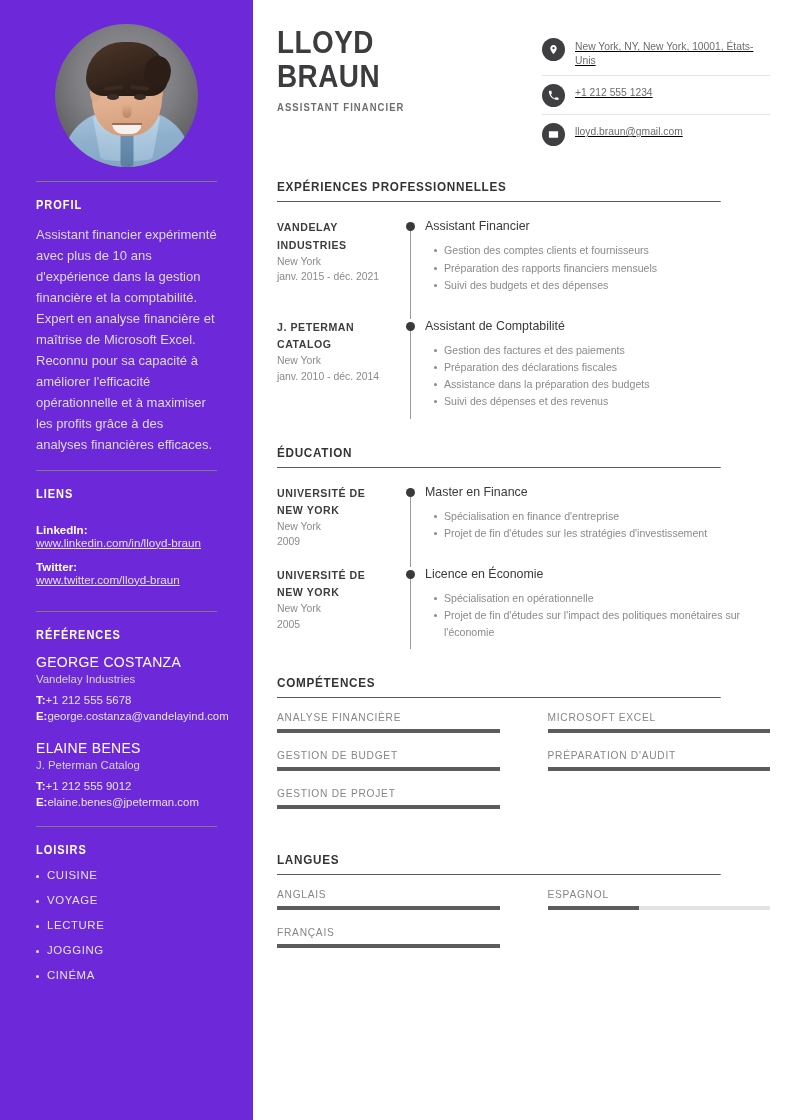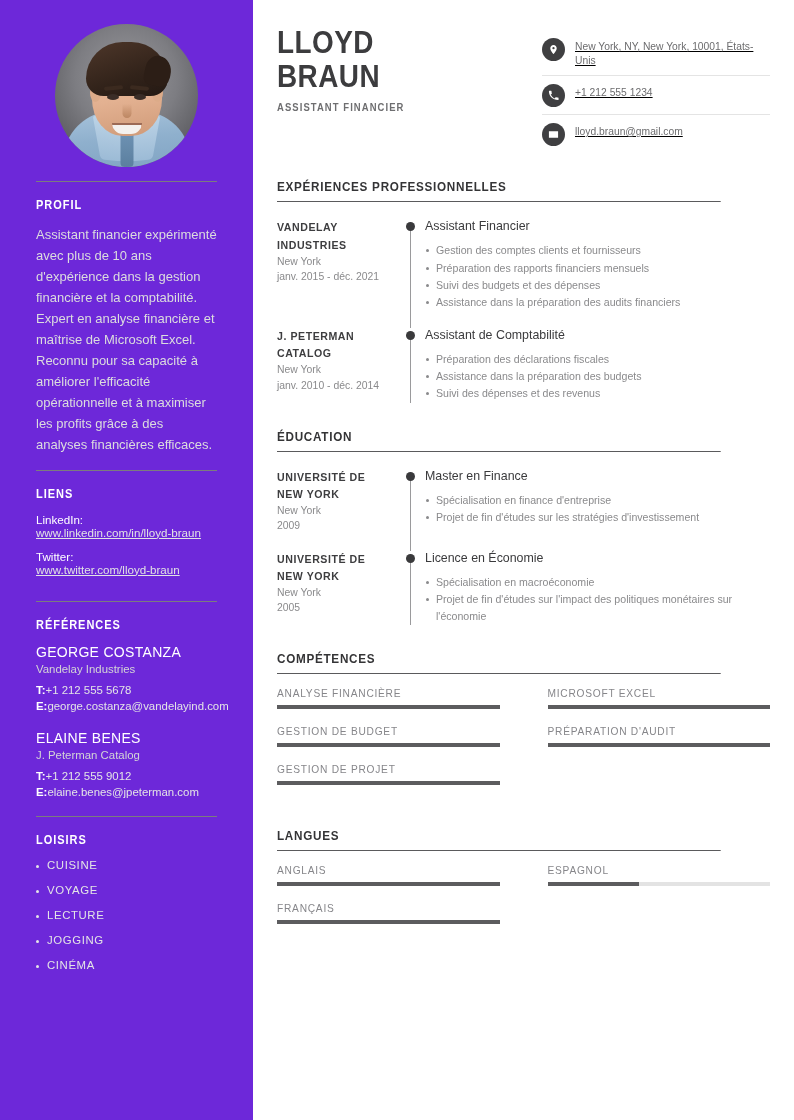--- a/index.html
+++ b/index.html
@@ -100,21 +100,21 @@
     font-family:"Liberation Sans Narrow","Liberation Sans",sans-serif;
     font-weight:bold;font-size:12.5px;letter-spacing:1.1px;
     color:#ffffff;text-transform:uppercase;
     padding:16px 0 12px 0;
     transform:scaleX(0.88);transform-origin:left center;
   }
   .sb-body{
     font-size:13px;line-height:1.62;color:#dcdcde;font-weight:300;
   }
   .sb-gap{height:14px;}
-  .link-label{font-size:11.6px;color:#ffffff;font-weight:normal;margin-top:0;}
+  .link-label{font-size:11.6px;color:#ffffff;font-weight:bold;margin-top:10px;}
   .link-url{
     font-size:11.6px;color:#e2e2e4;text-decoration:underline;
     display:block;margin-bottom:11px;word-break:break-all;
   }
   .ref-name{
     font-size:14px;color:#ffffff;letter-spacing:.3px;
     margin-bottom:3px;font-weight:400;
   }
   .ref-company{font-size:11.4px;color:#d4d4d6;margin-bottom:7px;}
   .ref-line{font-size:11.4px;color:#e4e4e6;line-height:1.45;}
@@ -180,21 +180,21 @@
   .dot{
     position:absolute;left:5px;top:3px;width:9px;height:9px;
     border-radius:50%;background:#3a3a3c;z-index:2;
   }
   .tl-line{
     position:absolute;left:9px;top:3px;bottom:-17px;width:1px;background:#9a9a9c;
   }
   .entry:last-child .tl-line{bottom:0;}
   .entry-right{flex:1;}
   .role{font-size:12.4px;color:#3a3a3c;margin-bottom:9px;}
-  .bullets{margin:0;padding:0;list-style:none;}
+  .bullets{margin:8px;padding:0;list-style:none;}
   .bullets li{
     font-size:10.6px;color:#8a8a8c;line-height:1.62;
     padding-left:11px;position:relative;
   }
   .bullets li:before{
     content:"";position:absolute;left:1px;top:7px;
     width:3px;height:3px;border-radius:50%;background:#8a8a8c;
   }
 
   .grid2{display:flex;flex-wrap:wrap;gap:0 48px;margin-top:14px;}
@@ -341,38 +341,38 @@
         <div class="timeline">
           <span class="tl-line"></span>
           <span class="dot"></span>
         </div>
         <div class="entry-right">
           <div class="role">Assistant Financier</div>
           <ul class="bullets">
             <li>Gestion des comptes clients et fournisseurs</li>
             <li>Préparation des rapports financiers mensuels</li>
             <li>Suivi des budgets et des dépenses</li>
-            <li>Assistance dans la préparation des audits financiers</li>
           </ul>
         </div>
       </div>
 
       <div class="entry">
         <div class="entry-left">
           <div class="org">J. PETERMAN CATALOG</div>
           <div class="loc">New York</div>
           <div class="dates">janv. 2010 - déc. 2014</div>
         </div>
         <div class="timeline">
           <span class="tl-line"></span>
           <span class="dot"></span>
         </div>
         <div class="entry-right">
           <div class="role">Assistant de Comptabilité</div>
           <ul class="bullets">
+            <li>Gestion des factures et des paiements</li>
             <li>Préparation des déclarations fiscales</li>
             <li>Assistance dans la préparation des budgets</li>
             <li>Suivi des dépenses et des revenus</li>
           </ul>
         </div>
       </div>
     </section>
 
     <section class="section">
       <div class="sec-head">ÉDUCATION</div>
@@ -402,21 +402,21 @@
           <div class="loc">New York</div>
           <div class="dates">2005</div>
         </div>
         <div class="timeline">
           <span class="tl-line"></span>
           <span class="dot"></span>
         </div>
         <div class="entry-right">
           <div class="role">Licence en Économie</div>
           <ul class="bullets">
-            <li>Spécialisation en macroéconomie</li>
+            <li>Spécialisation en opérationnelle</li>
             <li>Projet de fin d'études sur l'impact des politiques monétaires sur l'économie</li>
           </ul>
         </div>
       </div>
     </section>
 
     <section class="section">
       <div class="sec-head">COMPÉTENCES</div>
       <div class="grid2">
         <div class="bar-item">

